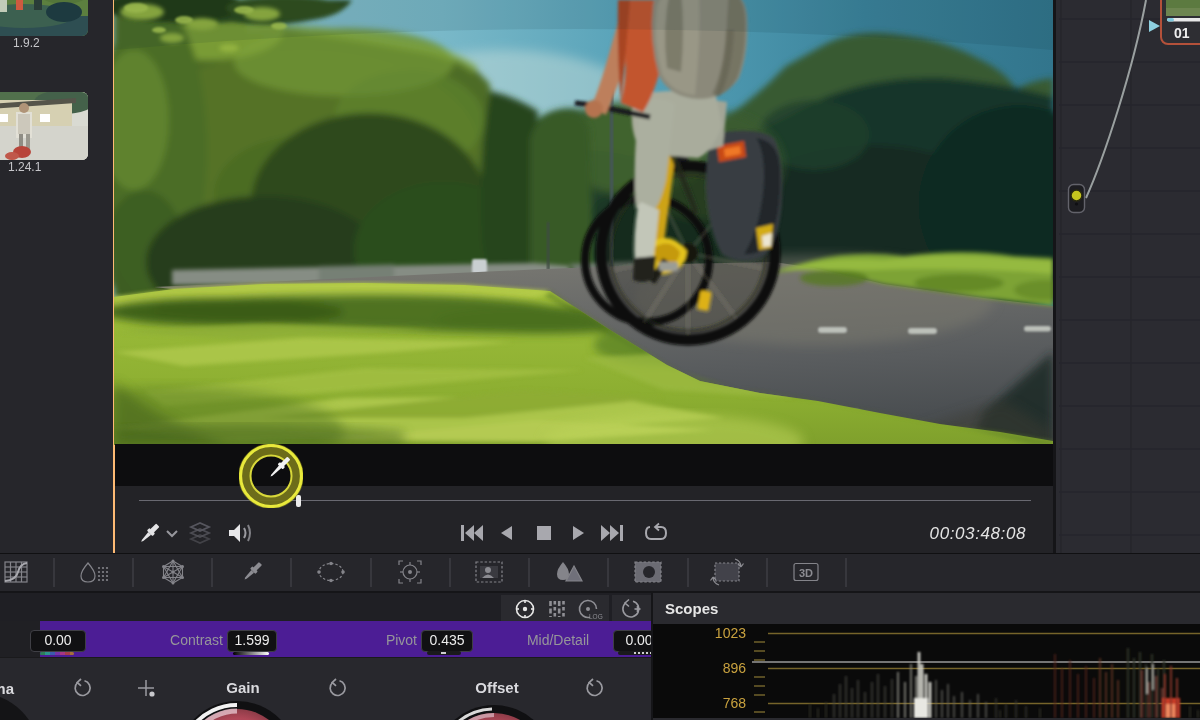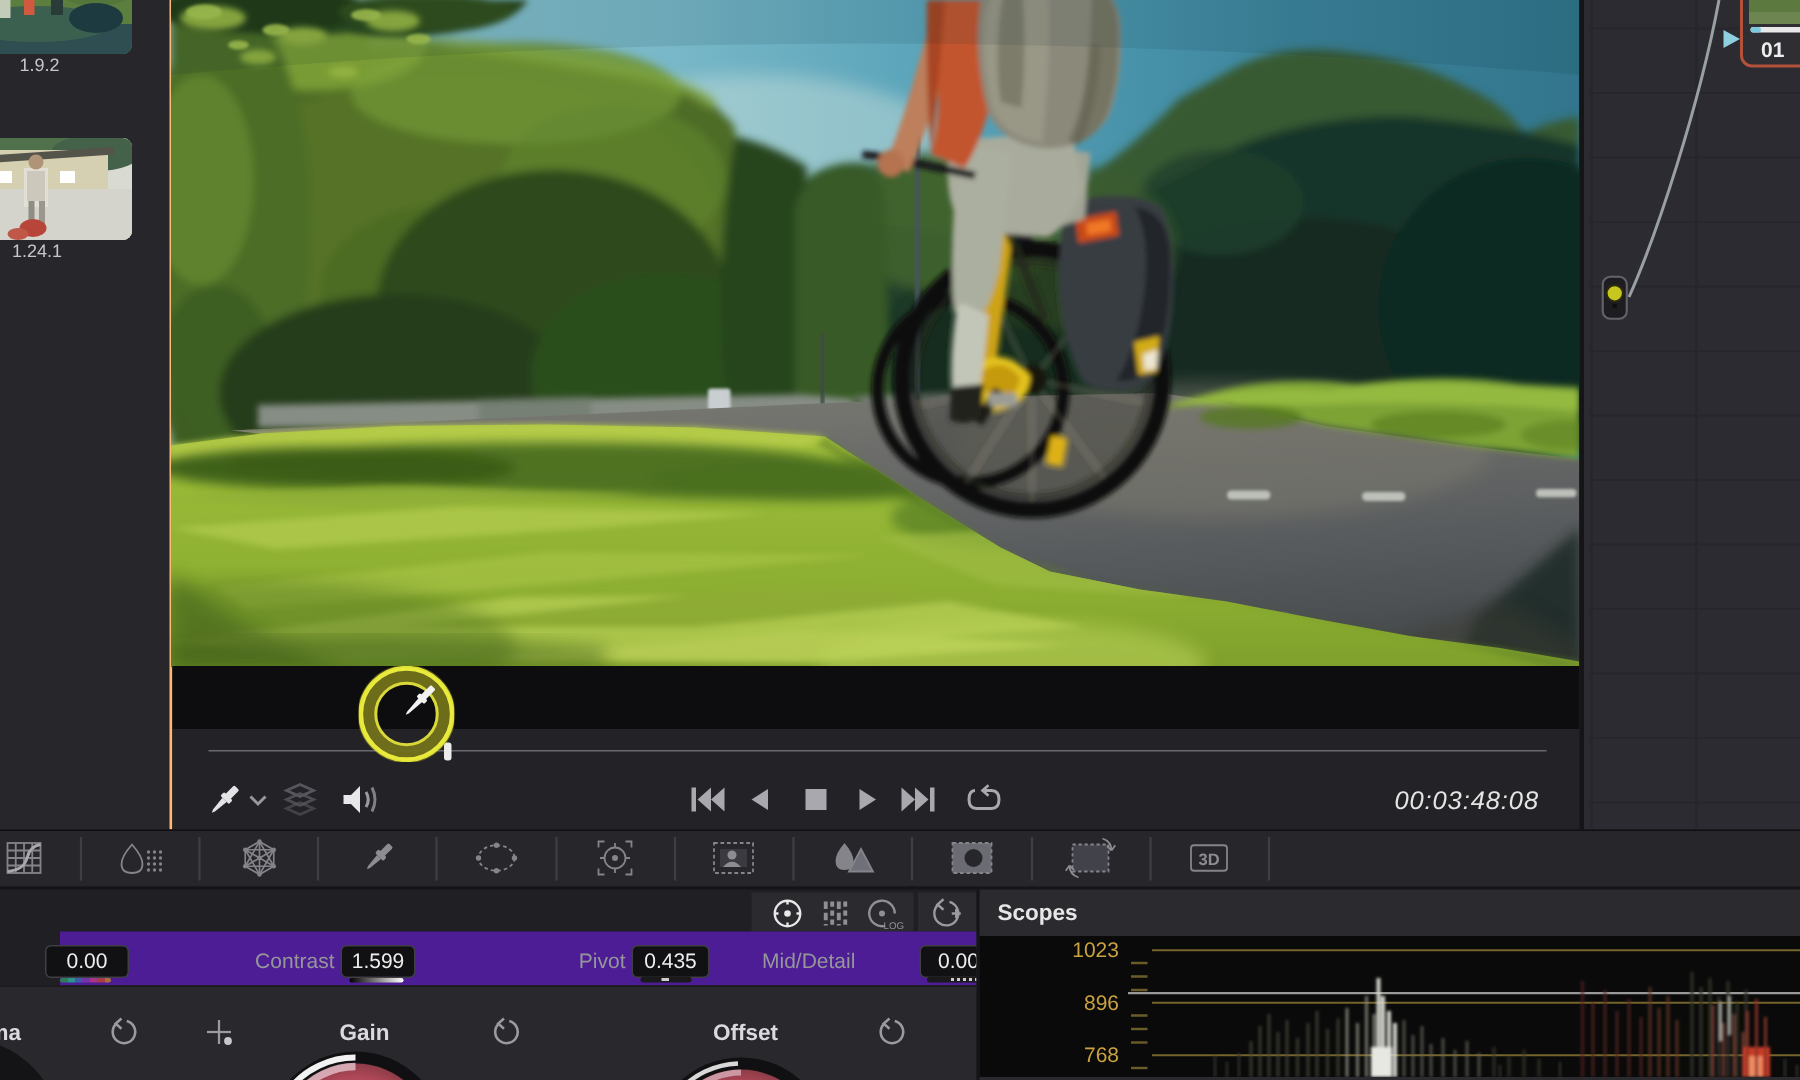--- a/index.html
+++ b/index.html
@@ -550,21 +550,21 @@
     <div class="abs" style="left:-10px;top:9px;width:54px;height:20px;background:#111113;border:1px solid #3f3f45;border-radius:4px;color:#ededed;font-size:14px;text-align:center;line-height:19px;">0.00</div>
     <div class="abs" style="left:0;top:31px;width:34px;height:3px;background:repeating-linear-gradient(90deg,#2a8a52 0 5px,#2aa08a 5px 10px,#3a62b0 10px 15px,#7a36a8 15px 20px,#b03884 20px 25px,#b04040 25px 30px,#b07830 30px 34px);border-radius:2px;opacity:0.9;"></div>
     <div class="abs" style="left:95px;top:9px;width:88px;height:20px;color:#96969a;font-size:14px;text-align:right;line-height:20px;">Contrast</div>
     <div class="abs" style="left:187px;top:9px;width:48px;height:20px;background:#111113;border:1px solid #3f3f45;border-radius:4px;color:#ededed;font-size:14px;text-align:center;line-height:19px;">1.599</div>
     <div class="abs" style="left:193px;top:31px;width:36px;height:3px;background:linear-gradient(90deg,#000,#fff);border-radius:2px;"></div>
     <div class="abs" style="left:305px;top:9px;width:72px;height:20px;color:#96969a;font-size:14px;text-align:right;line-height:20px;">Pivot</div>
     <div class="abs" style="left:381px;top:9px;width:50px;height:20px;background:#111113;border:1px solid #3f3f45;border-radius:4px;color:#ededed;font-size:14px;text-align:center;line-height:19px;">0.435</div>
     <div class="abs" style="left:387px;top:30px;width:34px;height:4px;background:#1a1a1c;border-radius:2px;">
         <div class="abs" style="left:14px;top:1px;width:5px;height:2px;background:#cfcfcf;"></div>
       </div>
-    <div class="abs" style="left:468px;top:9px;width:100px;height:20px;color:#96969a;font-size:14px;text-align:left;line-height:20px;">Mid/Detail</div>
+    <div class="abs" style="left:468px;top:9px;width:100px;height:20px;color:#96969a;font-size:14px;text-align:center;line-height:20px;">Mid/Detail</div>
     <div class="abs" style="left:573px;top:9px;width:50px;height:20px;background:#111113;border:1px solid #3f3f45;border-radius:4px;color:#ededed;font-size:14px;text-align:center;line-height:19px;">0.00</div>
     <div class="abs" style="left:578px;top:30px;width:40px;height:4px;background:#1a1a1c;border-radius:2px;">
         <div class="abs" style="left:16px;top:1px;width:22px;height:2px;background:repeating-linear-gradient(90deg,#cfcfcf 0 2px,#1a1a1c 2px 4px);"></div>
       </div>
   </div>
 
   <div class="abs" style="left:0;top:657px;width:651px;height:63px;background:#28282d;border-top:1px solid #1a1a1c;box-sizing:border-box;overflow:hidden;">
     <div class="abs" style="left:-41px;top:22px;width:52px;height:18px;color:#dadade;font-size:15px;font-weight:bold;">Gamma</div>
     <svg width="651" height="63" viewBox="0 0 651 63" style="position:absolute;left:0;top:0;">
       <defs>

